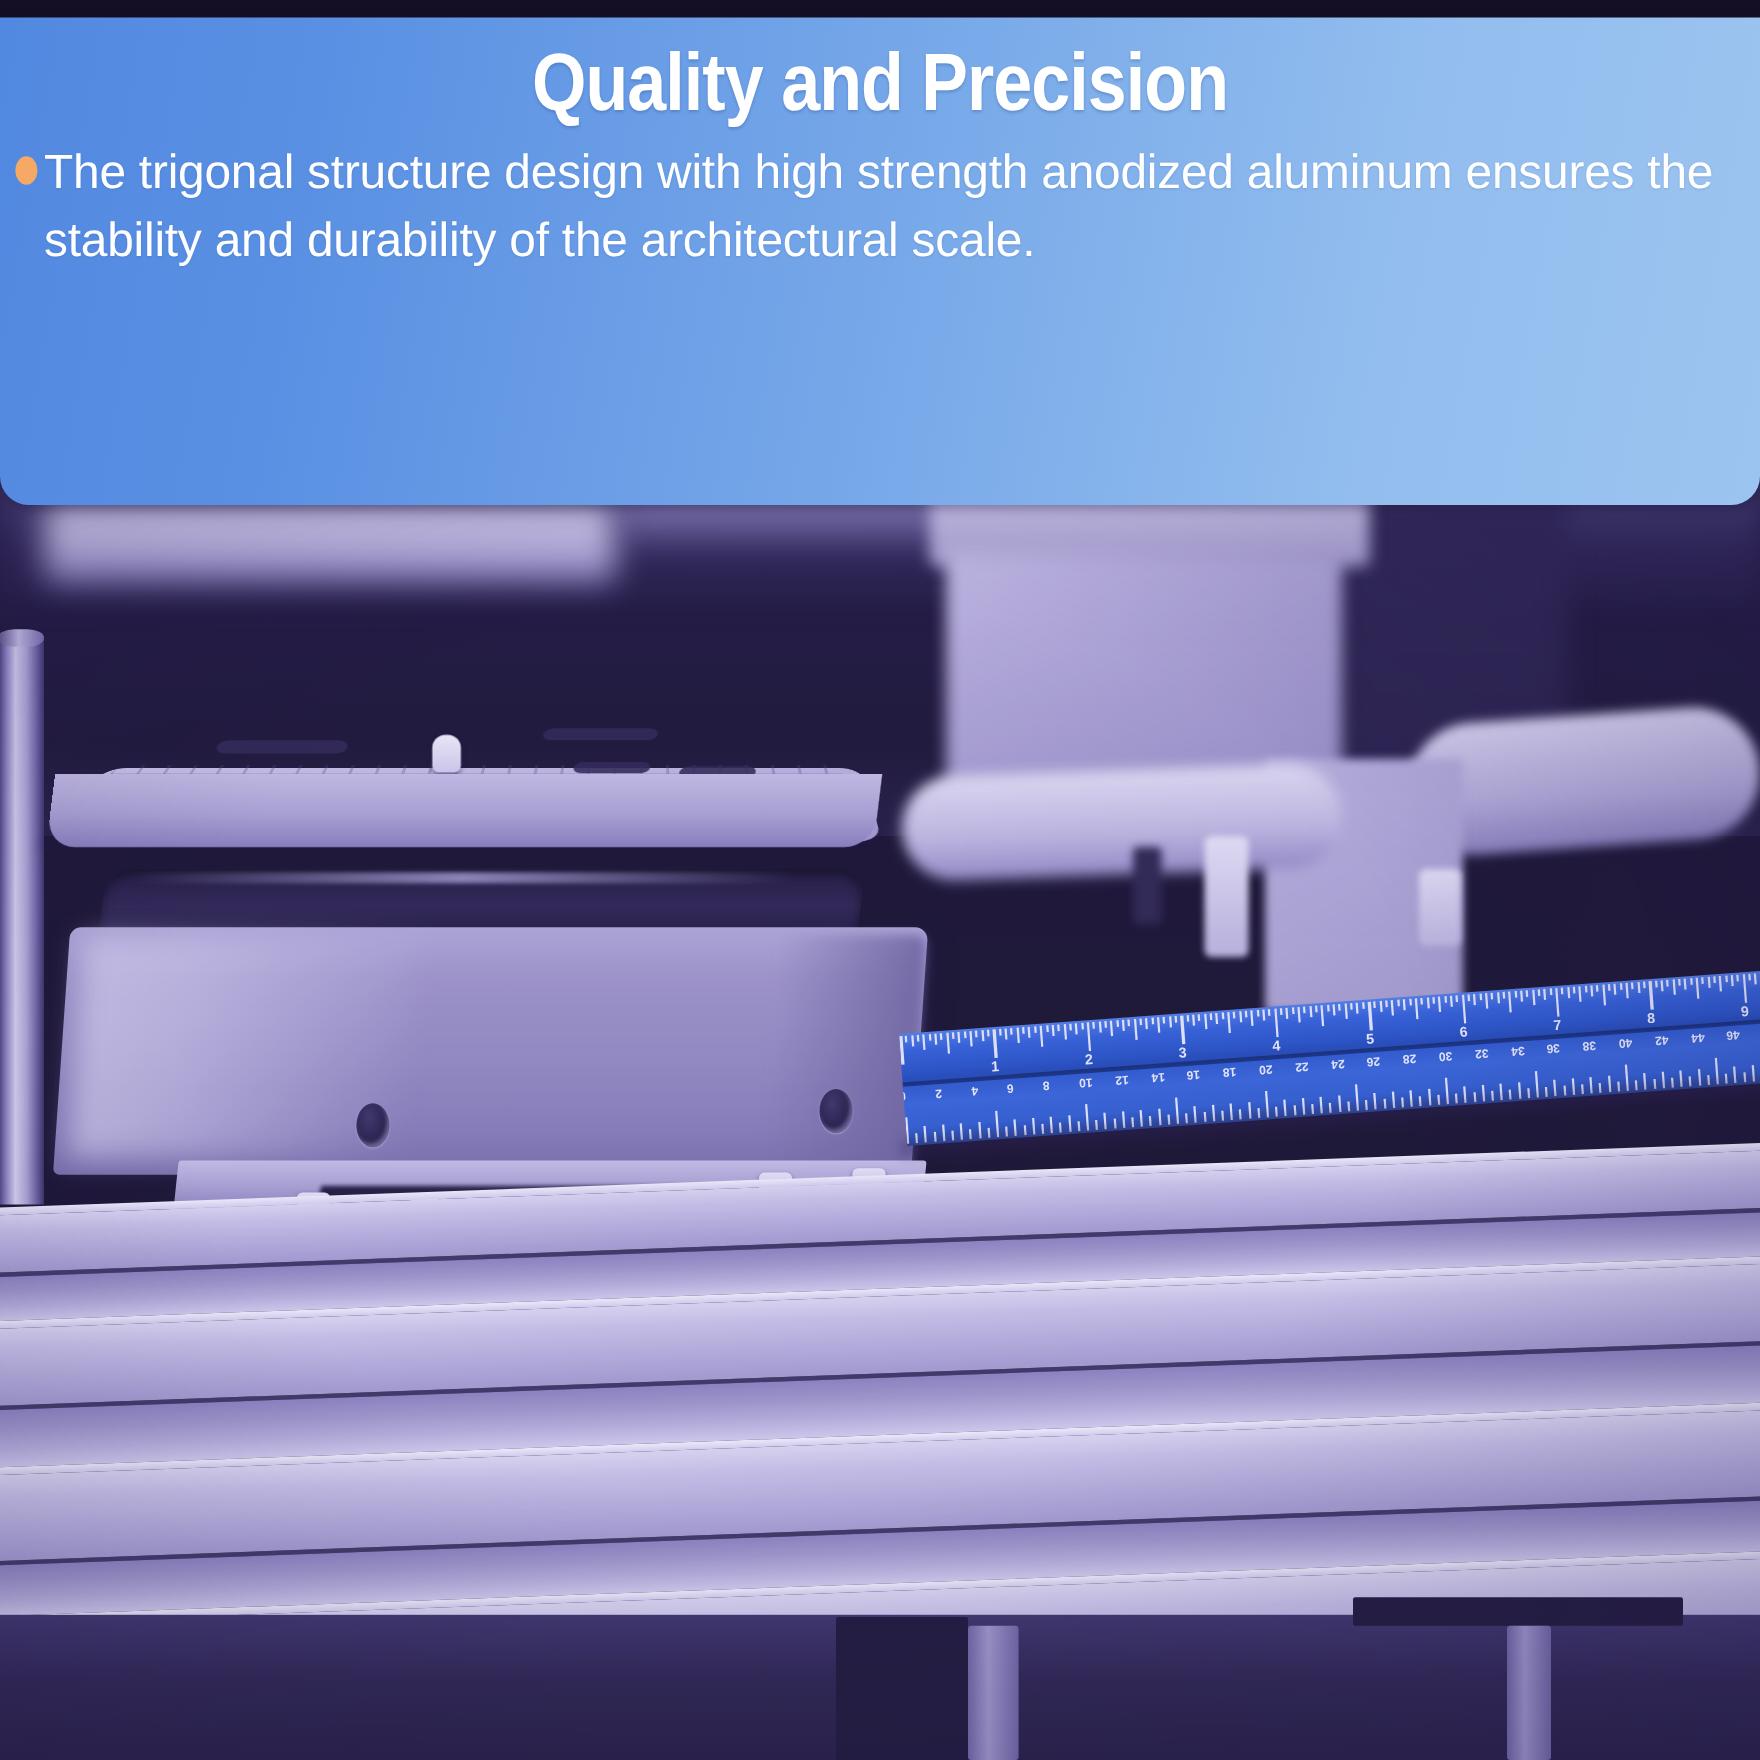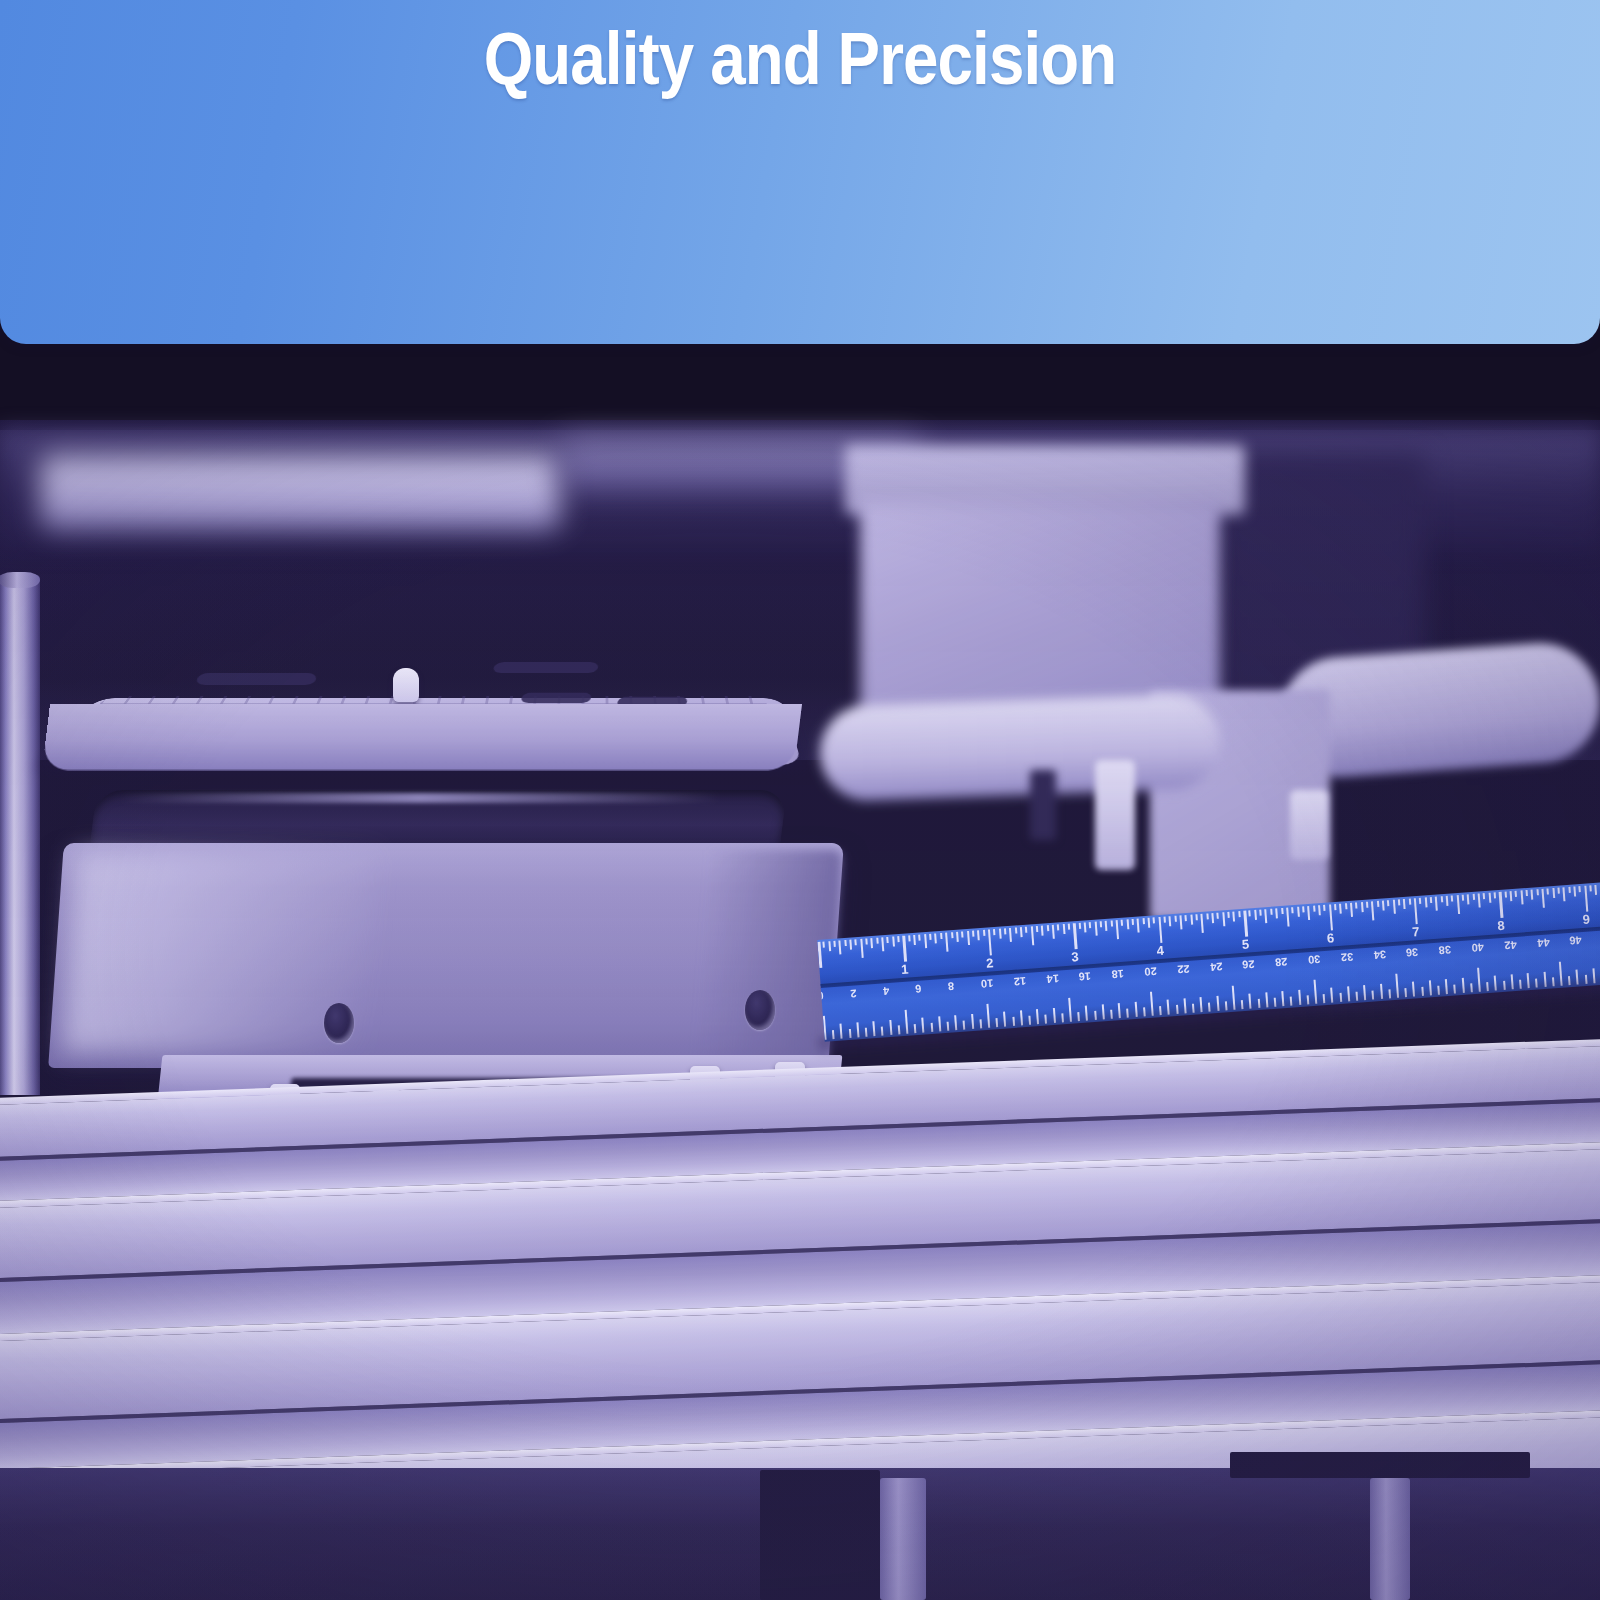--- a/index.html
+++ b/index.html
@@ -266,21 +266,21 @@
     pointer-events:none;
   }
   .photo-vignette{
     position:absolute; left:0; top:420px; width:1600px; height:1180px;
     background:radial-gradient(ellipse at 45% 45%, rgba(0,0,0,0) 45%, rgba(30,20,70,.22) 100%);
     pointer-events:none;
   }
 
   
   #info-panel{
-    position:absolute; left:0; top:0; width:1600px; height:344px;
+    position:absolute; left:0; top:16px; width:1600px; height:443px;
     background:linear-gradient(100deg,#5289e0 0%, #5a90e3 18%, #74a6e8 48%, #92bdee 78%, #9cc4f0 100%);
     border-radius:0 0 26px 26px;
     box-shadow:0 3px 10px rgba(20,15,50,.35);
     overflow:hidden;
   }
   #panel-title{
     position:absolute; left:0; top:16px; width:1600px;
     text-align:center;
     color:#ffffff;
     font-family:"Liberation Sans Narrow","Liberation Sans", sans-serif;
@@ -681,14 +681,18 @@
   <div class="leg" style="left:1370px;top:1478px;width:40px;height:122px;"></div>
 
   <div class="photo-cast"></div>
   <div class="photo-vignette"></div>
 </div>
 
 <div id="info-panel">
   <div id="panel-title">Quality and Precision</div>
 
   <div class="bullet-list">
+    <div class="bullet-row">
+      <span class="bullet-dot"></span>
+      <span class="bullet-text">The trigonal structure design with high strength anodized aluminum ensures the stability and durability of the architectural scale.</span>
+    </div>
   </div>
 </div>
 
 </body></html>

